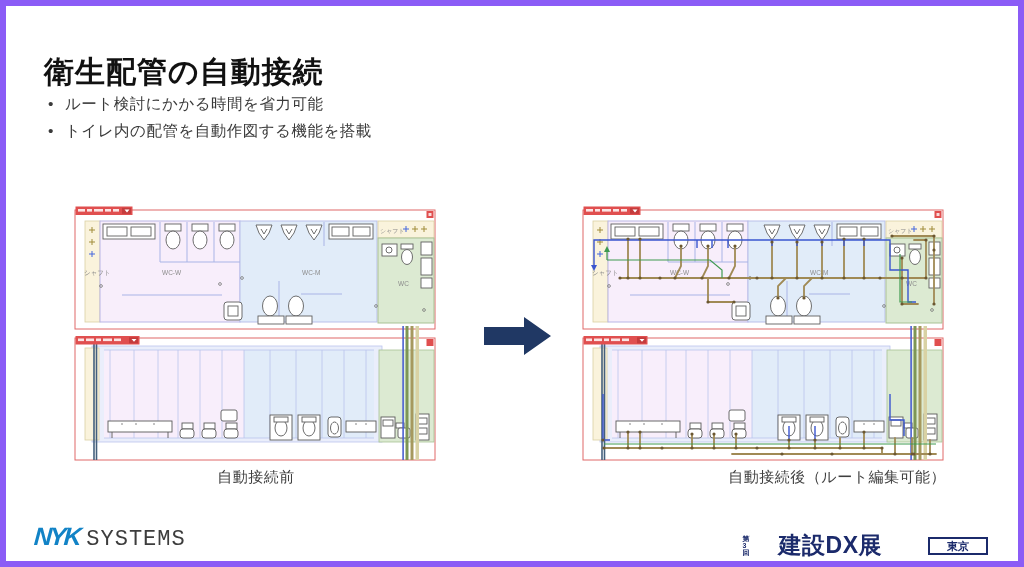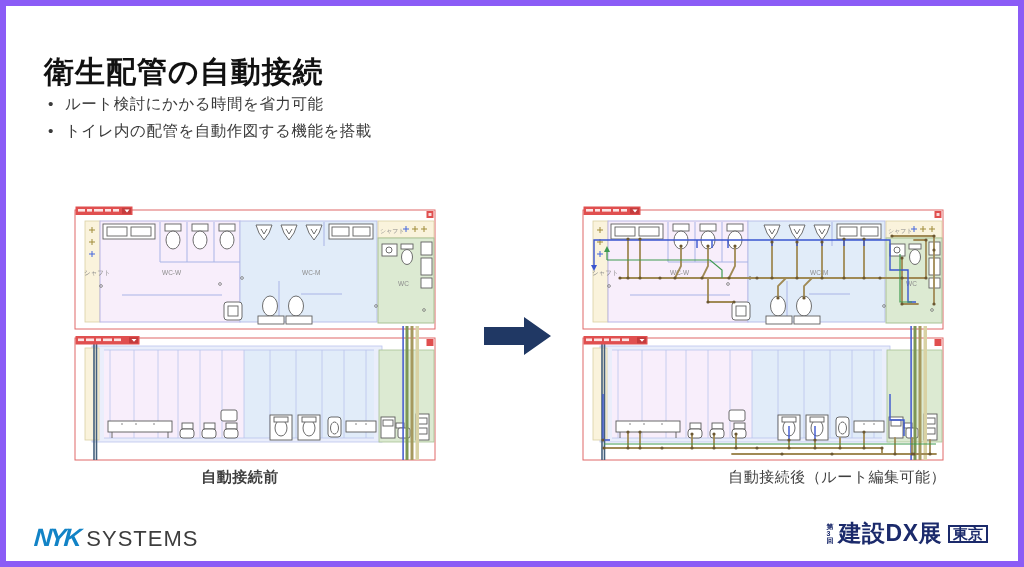--- a/index.html
+++ b/index.html
@@ -19,37 +19,37 @@
   }
   .bullets li::before{content:"•";margin-right:11px;color:#3a3a3a;}
   .fig{position:absolute;width:364px;height:258px;}
   .fig-before{left:68px;top:200px;}
   .fig-after{left:576px;top:200px;}
   .arrow{position:absolute;left:478px;top:310px;width:68px;height:40px;}
   .caption{
     position:absolute;top:462px;width:364px;text-align:center;
     font-size:15px;color:#3f3f3f;letter-spacing:0.5px;
   }
-  .caption-before{left:52px;font-weight:bold;}
+  .caption-before{left:68px;}
   .caption-after{left:576px;text-align:right;}
   .nyk{position:absolute;left:28px;bottom:9px;display:flex;align-items:baseline;}
   .nyk-mark{
     color:#1283c6;font-weight:800;font-style:italic;font-size:25px;
     letter-spacing:-2.5px;margin-right:7px;transform:skewX(-4deg);
   }
-  .nyk-sys{color:#3d3d3d;font-size:22px;letter-spacing:1px;}
-  .dx{position:absolute;right:30px;bottom:12px;display:flex;align-items:center;color:#1b2a6b;}
+  .nyk-sys{color:#3d3d3d;font-size:22px;letter-spacing:1px;font-family:Liberation Mono, monospace;}
+  .dx{position:absolute;right:30px;bottom:0;display:flex;align-items:center;color:#1b2a6b;gap:24px;}
   .dx-no{
     width:9px;font-size:7px;line-height:7px;font-weight:700;
     word-break:break-all;margin-right:3px;
   }
   .dx-title{font-size:23px;font-weight:800;letter-spacing:0.5px;}
   .dx-city{
-    font-size:15px;font-weight:700;border:2px solid #1b2a6b;
-    padding:0 3px;margin-left:6px;line-height:14px;
+    font-size:11px;font-weight:700;border:2px solid #1b2a6b;
+    padding:0 17px;margin-left:22px;line-height:14px;
   }
   svg text{font-family:"Liberation Sans","DejaVu Sans",sans-serif;}
   .defs{position:absolute;width:0;height:0;}
 </style>
 </head>
 <body>
 
 <div class="slide">
 
   <svg class="defs" aria-hidden="true">

